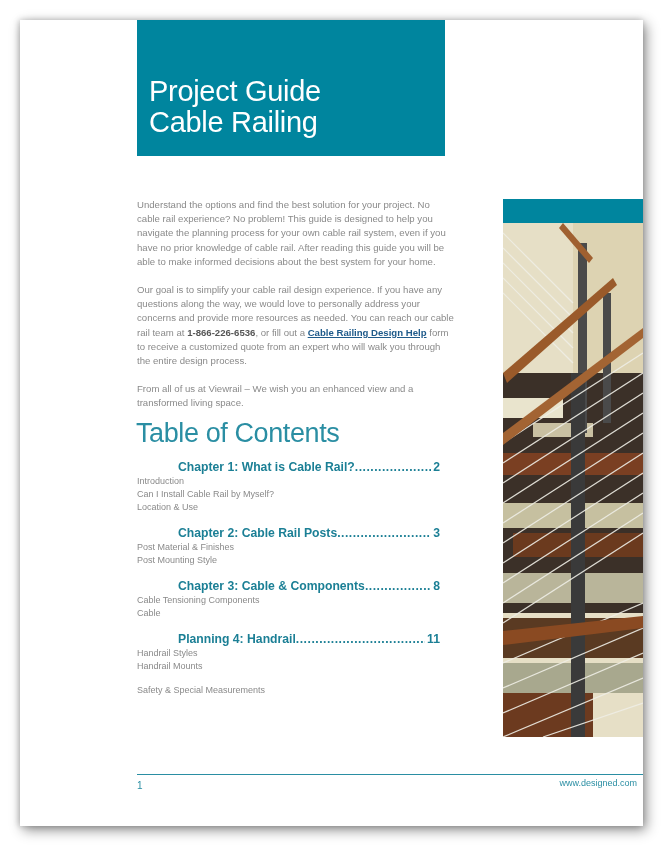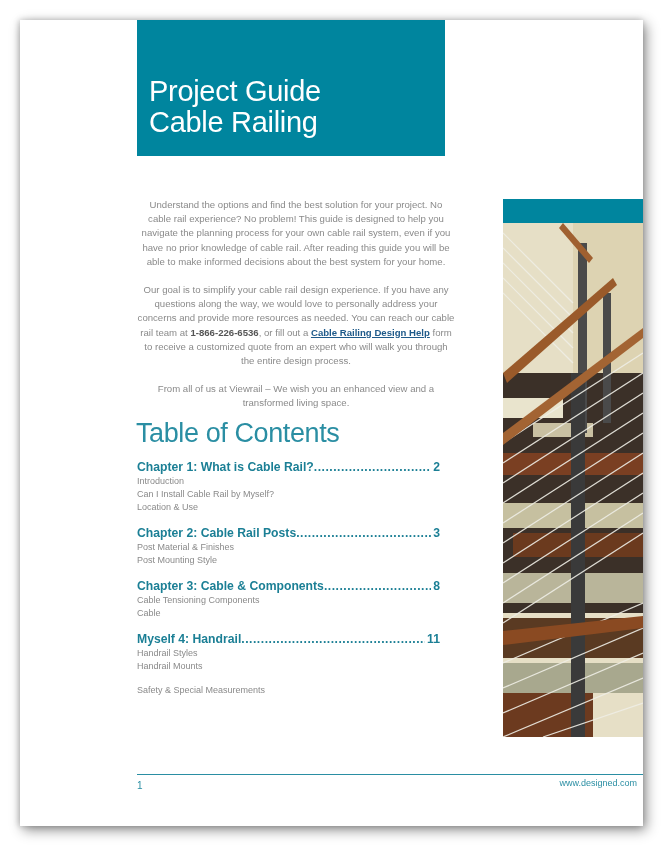--- a/index.html
+++ b/index.html
@@ -49,21 +49,20 @@
       position: absolute;
       left: 117px;
       top: 178px;
       width: 318px;
       color: #8a8a8a;
       font-size: 9.6px;
       line-height: 14.2px;
     }
     .intro p {
       margin: 0 0 14px 0;
-      text-align: center;
     }
     .intro .phone {
       color: #555555;
       font-weight: bold;
     }
     .intro .help-link {
       color: #1e5a8a;
       font-weight: bold;
       text-decoration: underline;
     }
@@ -89,21 +88,21 @@
     .chapter-row {
       display: flex;
       align-items: baseline;
       color: #1b7f95;
       font-weight: bold;
       font-size: 12.2px;
       line-height: 16px;
       white-space: nowrap;
       overflow: hidden;
     }
-    .chapter-row .ch-title { flex: 0 0 auto; }
+    .chapter-row .ch-title { flex: 0 0 auto; margin-left: 41px; }
     .chapter-row .dots {
       flex: 1 1 auto;
       overflow: hidden;
       white-space: nowrap;
       letter-spacing: 0.5px;
     }
     .chapter-row .dots::after {
       content: "..................................................................................................................";
     }
     .chapter-row .page-num { flex: 0 0 auto; padding-left: 2px; }
@@ -199,21 +198,21 @@
       <div class="chapter-row">
         <span class="ch-title">Chapter 3: Cable &amp; Components </span>
         <span class="dots"></span>
         <span class="page-num">8</span>
       </div>
       <div class="sub-item">Cable Tensioning Components</div>
       <div class="sub-item">Cable</div>
     </div>
     <div class="chapter">
       <div class="chapter-row">
-        <span class="ch-title">Myself 4: Handrail </span>
+        <span class="ch-title">Planning 4: Handrail </span>
         <span class="dots"></span>
         <span class="page-num">11</span>
       </div>
       <div class="sub-item">Handrail Styles</div>
       <div class="sub-item">Handrail Mounts</div>
     </div>
     <div class="chapter">
       <div class="sub-item">Safety &amp; Special Measurements</div>
     </div>
   </div>

